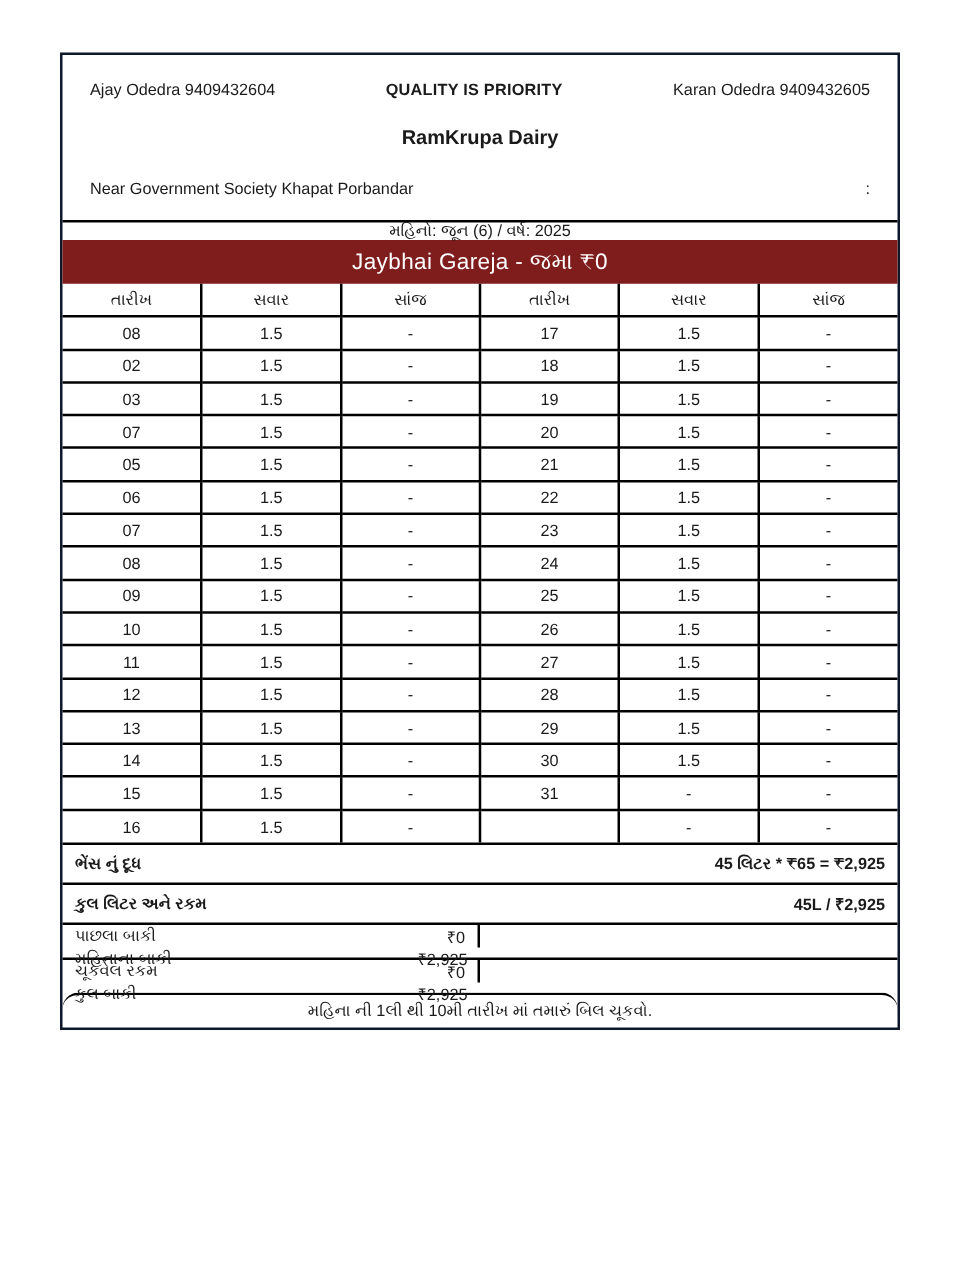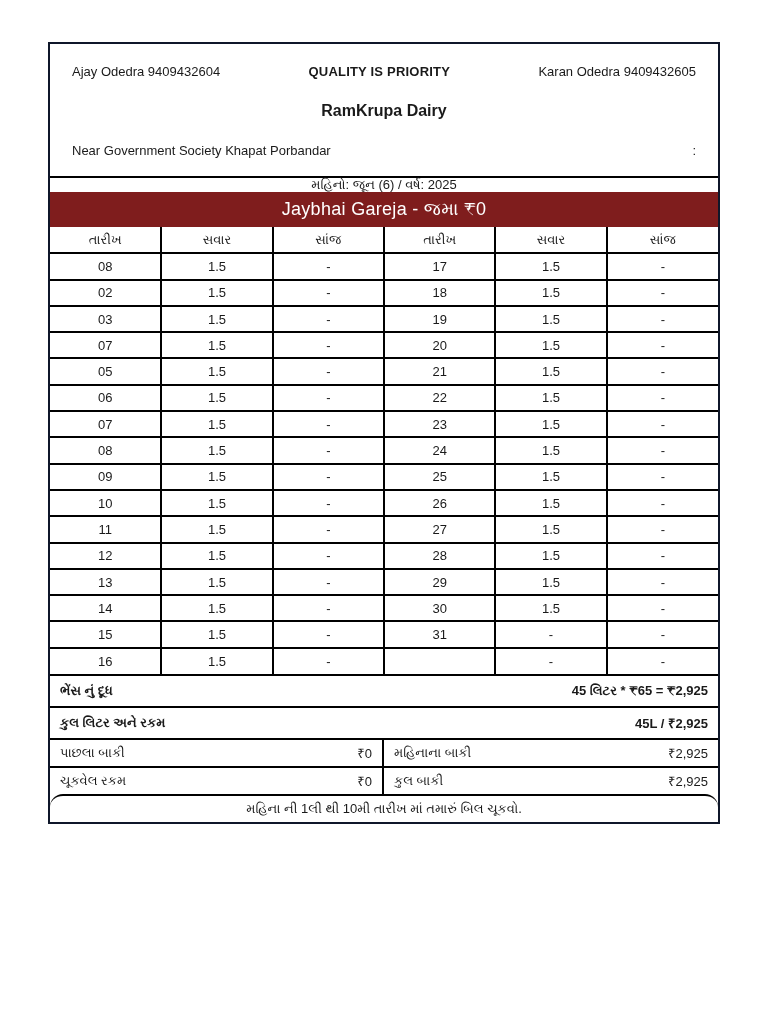--- a/index.html
+++ b/index.html
@@ -95,20 +95,21 @@
     align-items: center;
     padding: 0 10px;
     font-size: 13px;
     font-weight: bold;
   }
   .summary-split {
     border-top: 2px solid #000000;
     height: 28px;
     display: flex;
     font-size: 13px;
+    flex-direction: column;
   }
   .summary-split .half {
     width: 50%;
     display: flex;
     justify-content: space-between;
     align-items: center;
     padding: 0 10px;
   }
   .summary-split .half.left { border-right: 2px solid #000000; }
 

